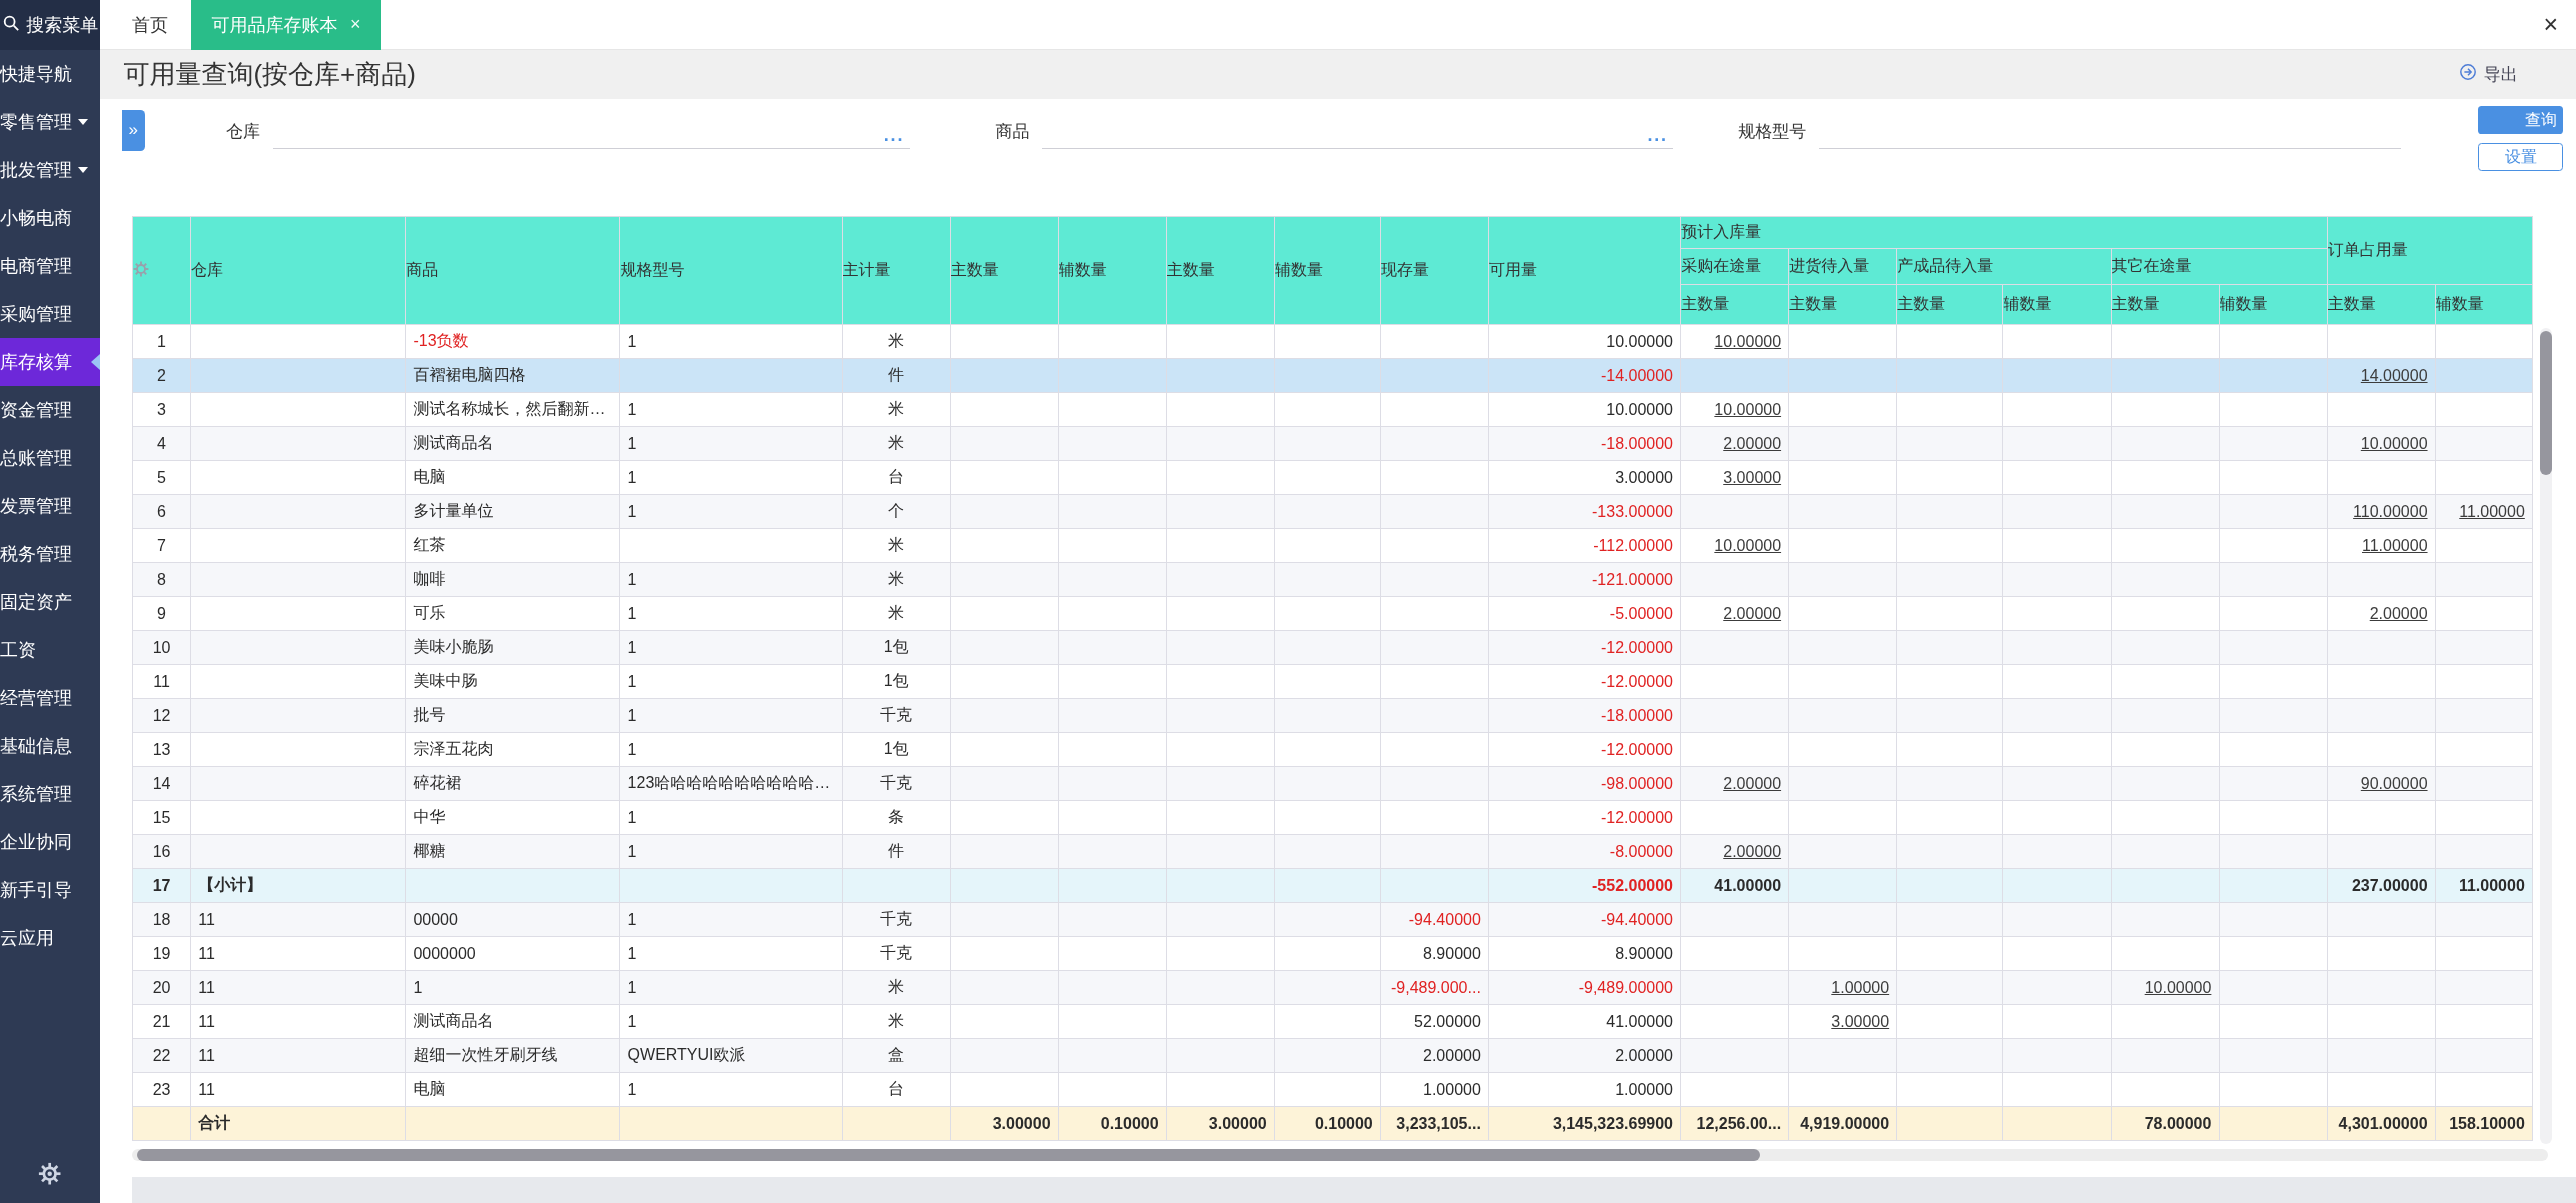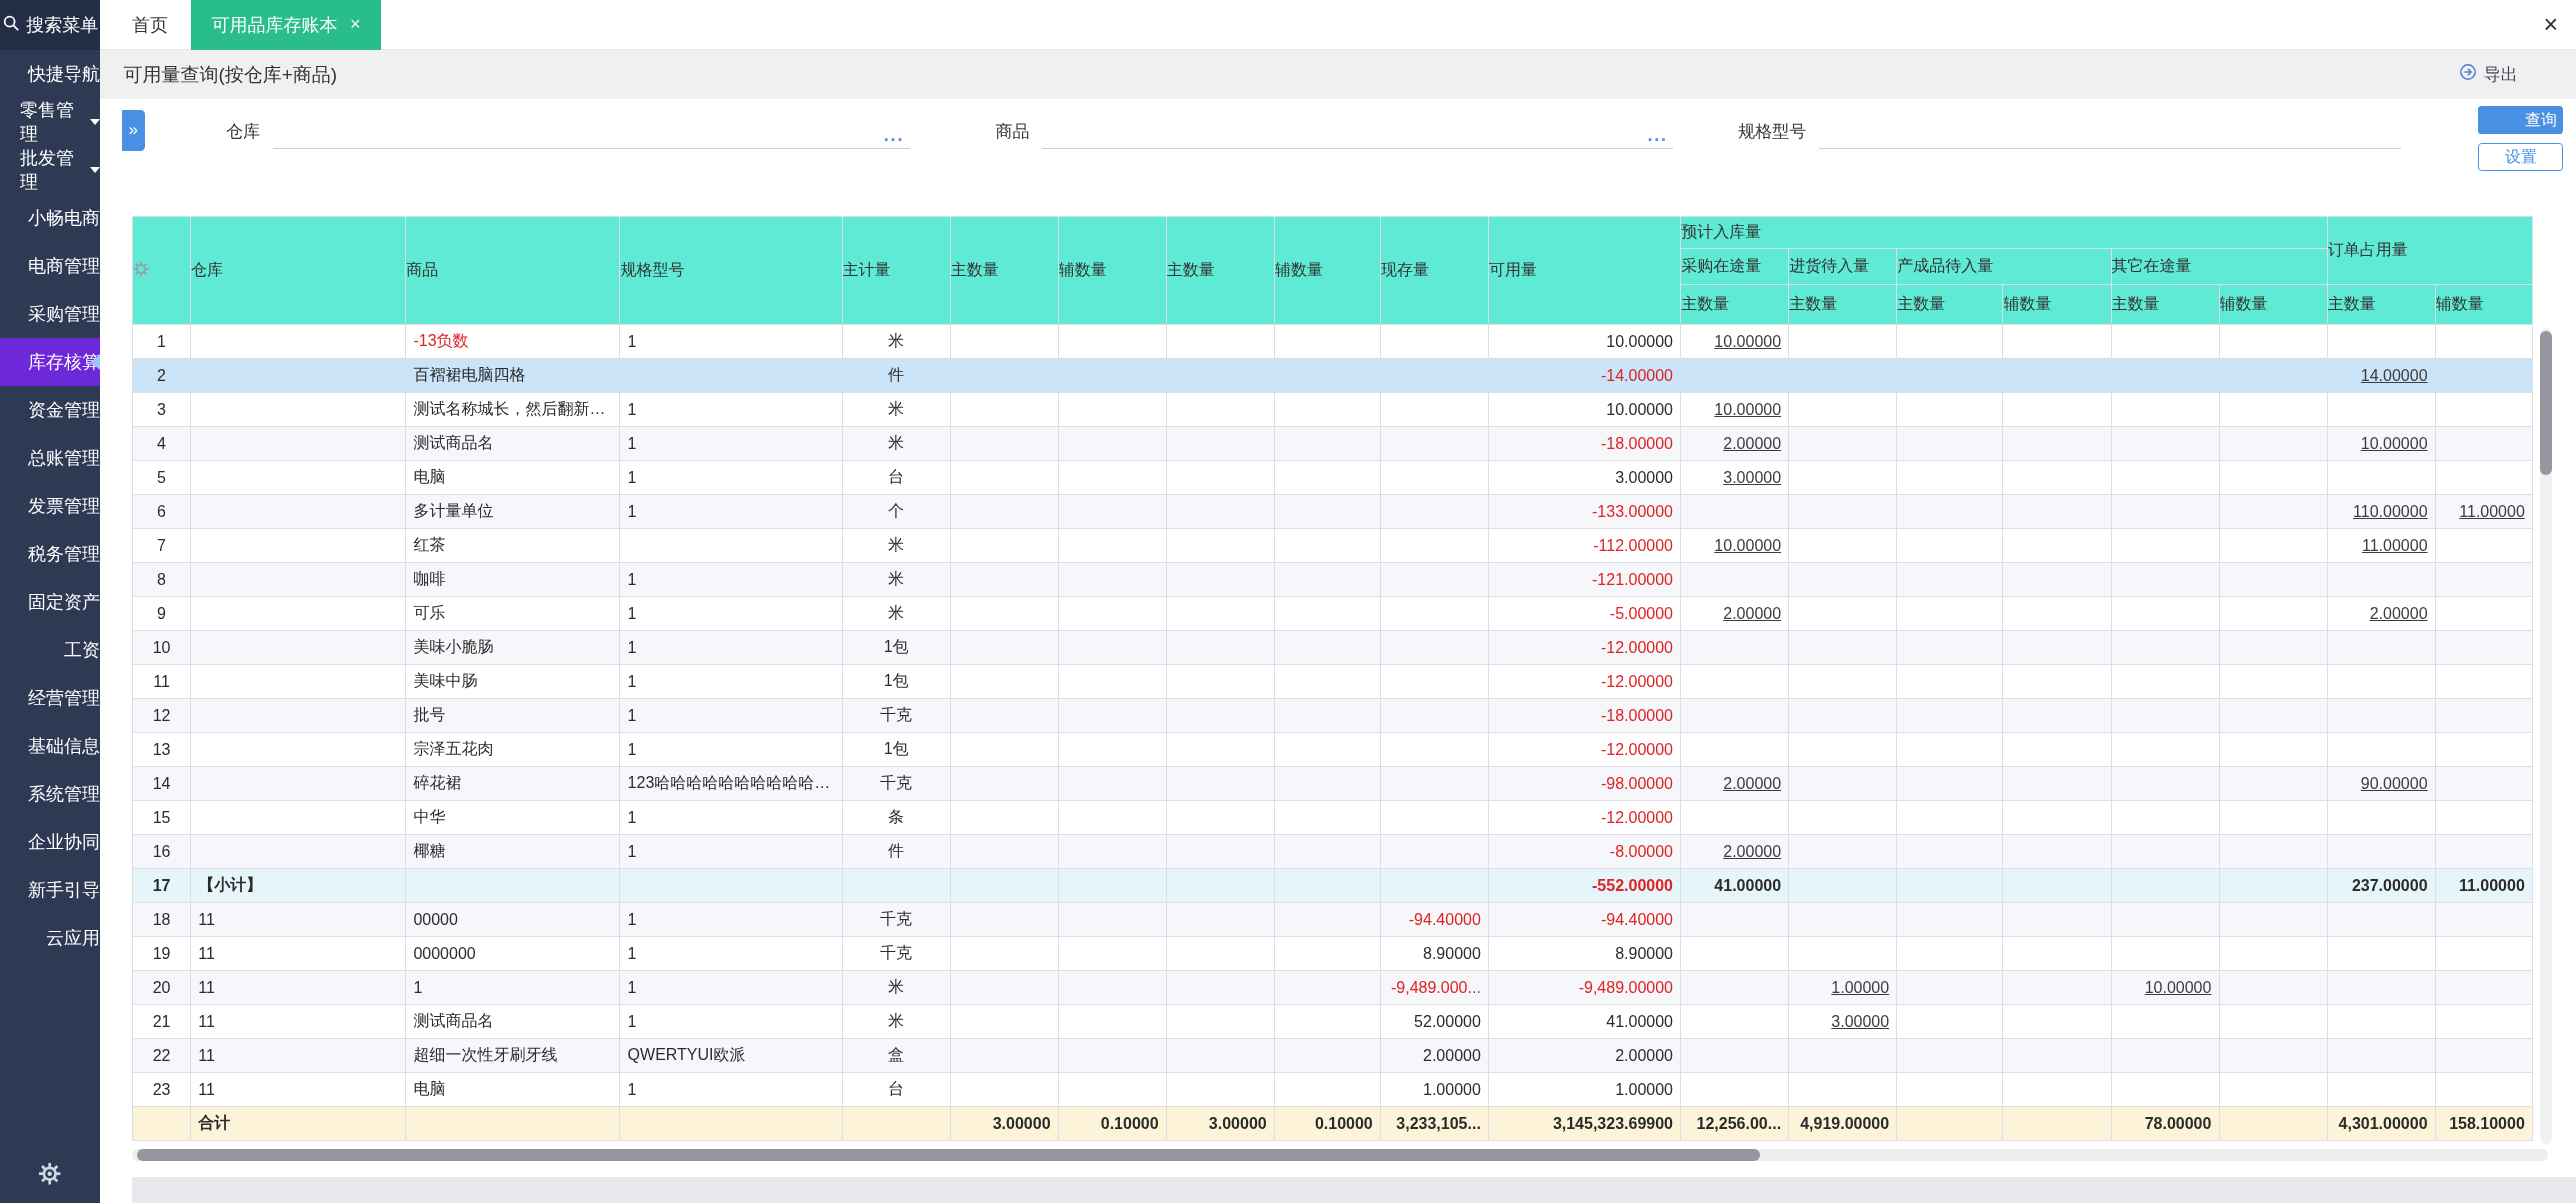--- a/index.html
+++ b/index.html
@@ -6,22 +6,22 @@
   html, body { width: 2576px; height: 1204px; overflow: hidden;
     font-family: "Liberation Sans", "DejaVu Sans", sans-serif; }
   .app { display: flex; width: 2576px; height: 1204px; background: #e9ebee; }
 
   
   .sidebar { width: 100px; flex-shrink: 0; background: #2e3a54; color: #fff;
     display: flex; flex-direction: column; }
   .sidebar-search { height: 50px; background: #232e46; display: flex; align-items: center;
     justify-content: center; gap: 6.3px; font-size: 18px; cursor: pointer; flex-shrink: 0; }
   .side-nav { display: flex; flex-direction: column; }
-  .side-item { height: 48px; display: flex; align-items: center; justify-content: flex-end;
-    gap: 6.3px; font-size: 18px; position: relative; cursor: pointer; padding-left: 20px; }
+  .side-item { height: 48px; display: flex; align-items: center; justify-content: flex-start;
+    gap: 6.3px; font-size: 18px; position: relative; cursor: pointer; }
   .side-item.active { background: #6d28d9; }
   .side-item.active::after { content: ""; position: absolute; right: 0; top: 50%;
     transform: translateY(-50%); border-top: 8px solid transparent;
     border-bottom: 8px solid transparent; border-right: 9px solid #9cc6f5; }
   .caret-down { width: 0; height: 0; border-left: 5.4px solid transparent;
     border-right: 5.4px solid transparent; border-top: 6.3px solid #fff; }
   .sidebar-gear { margin-top: auto; height: 58px; display: flex; align-items: center;
     justify-content: center; cursor: pointer; }
 
   
@@ -30,21 +30,21 @@
   .tabbar { height: 50px; background: #ffffff; display: flex; align-items: center;
     position: relative; border-bottom: 0.9px solid #e6e6e6; flex-shrink: 0; }
   .tab-home { font-size: 18px; color: #333; margin-left: 32px; padding-right: 23.4px; cursor: pointer; }
   .tab-active { height: 50px; background: #29bd89; color: #fff; display: flex;
     align-items: center; gap: 12.6px; padding: 0 20px; font-size: 18px; cursor: pointer; }
   .tab-close { font-size: 18px; opacity: .95; cursor: pointer; }
   .tabbar-close-all { position: absolute; right: 18px; font-size: 25px; color: #333; cursor: pointer; }
 
   .titlebar { height: 49px; background: #f0f0f0; display: flex; align-items: center;
     padding: 0 23.4px; flex-shrink: 0; }
-  .page-title { font-size: 19px; color: #333; font-weight: 500; }
+  .page-title { font-size: 26px; color: #333; font-weight: 500; }
   .title-actions { margin-left: auto; display: flex; align-items: center; gap: 27px; flex-direction: column; }
   .action { display: flex; align-items: center; gap: 6.3px; font-size: 17px; color: #445;
     cursor: pointer; }
 
   .filterbar { background: #fff; height: 112px; position: relative; flex-shrink: 0; }
   .expander { position: absolute; left: 21.6px; top: 10.8px; width: 23.4px; height: 41px;
     background: #4a90e2; color: #fff; display: flex; align-items: center; justify-content: center;
     border-radius: 0 4.5px 4.5px 0; font-size: 17px; cursor: pointer; }
   .filter-fields { position: absolute; left: 0; top: 18px; display: flex; align-items: flex-end; }
   .f-label { font-size: 17px; color: #333; white-space: nowrap; padding-bottom: 6.3px; }

